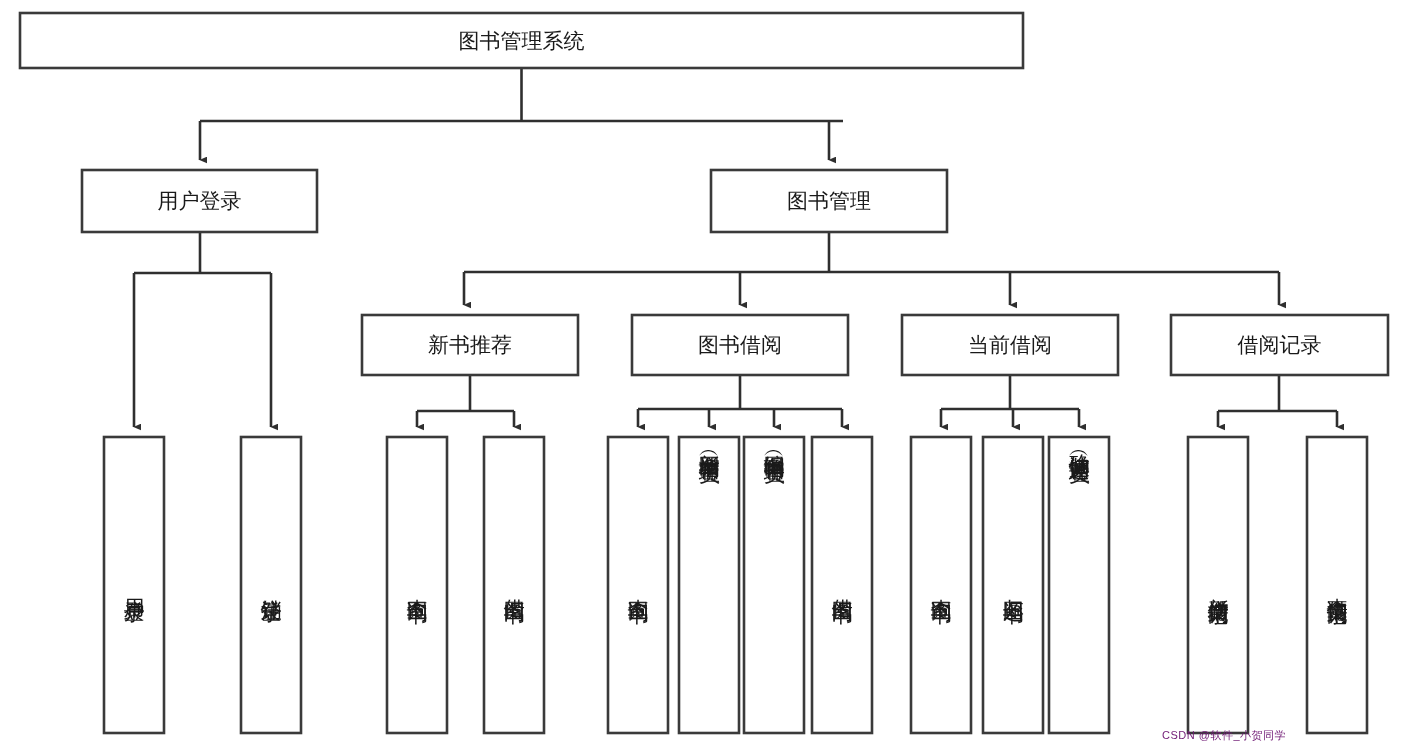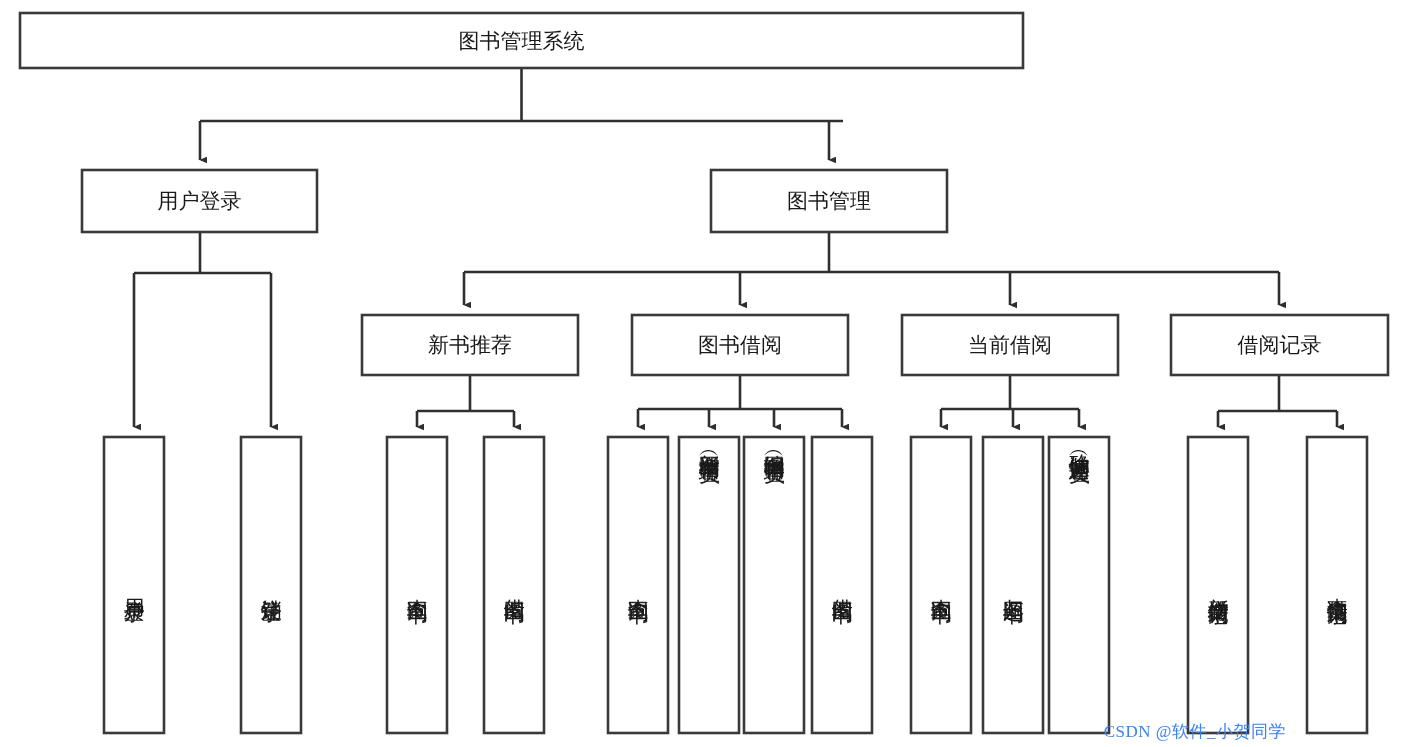--- a/index.html
+++ b/index.html
@@ -63,23 +63,23 @@
     font-size: 21px;
     line-height: 1.08;
     color: #1a1a1a;
     letter-spacing: 1.5px;
     white-space: nowrap;
   }
   .watermark {
     position: absolute;
     right: 8px;
     bottom: 4px;
-    font-family: Liberation Serif, serif;
-    font-size: 17px;
-    color: #3b82f6;
+    font-family: Liberation Sans, sans-serif;
+    font-size: 11px;
+    color: #701a75;
     letter-spacing: 0.5px;
     white-space: nowrap;
   }
 </style>
 </head>
 <body>
 
 <div id="diagram-root">
 
   <svg class="diagram" viewBox="0 0 1405 747">

